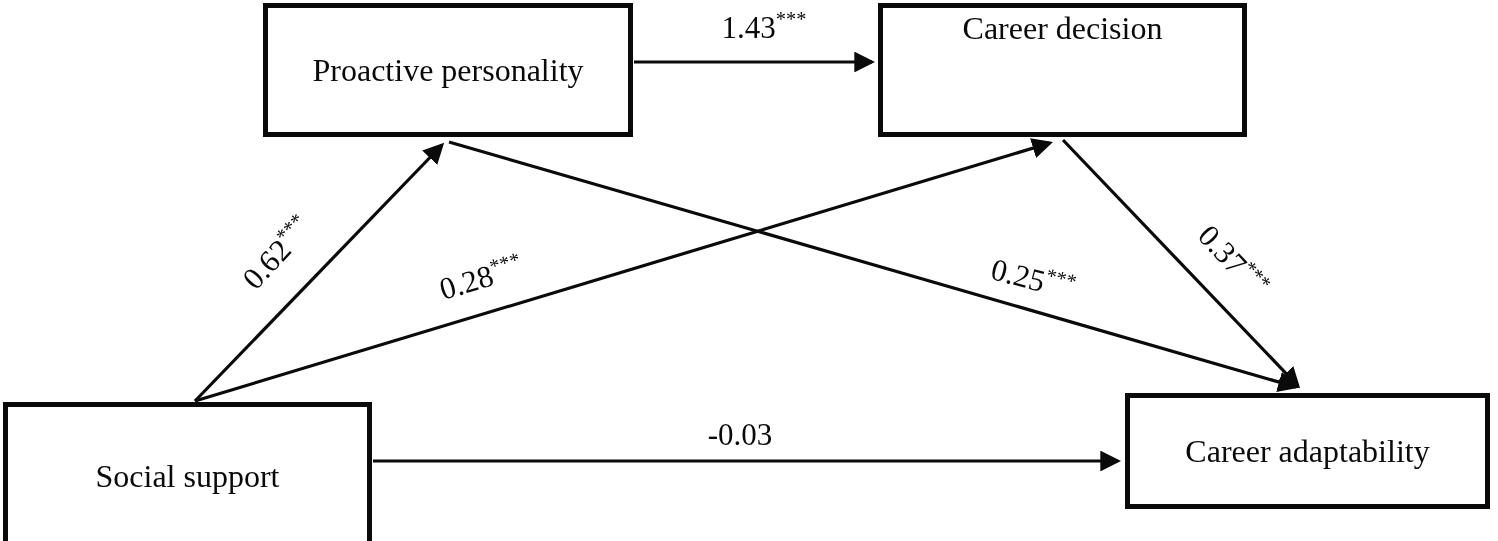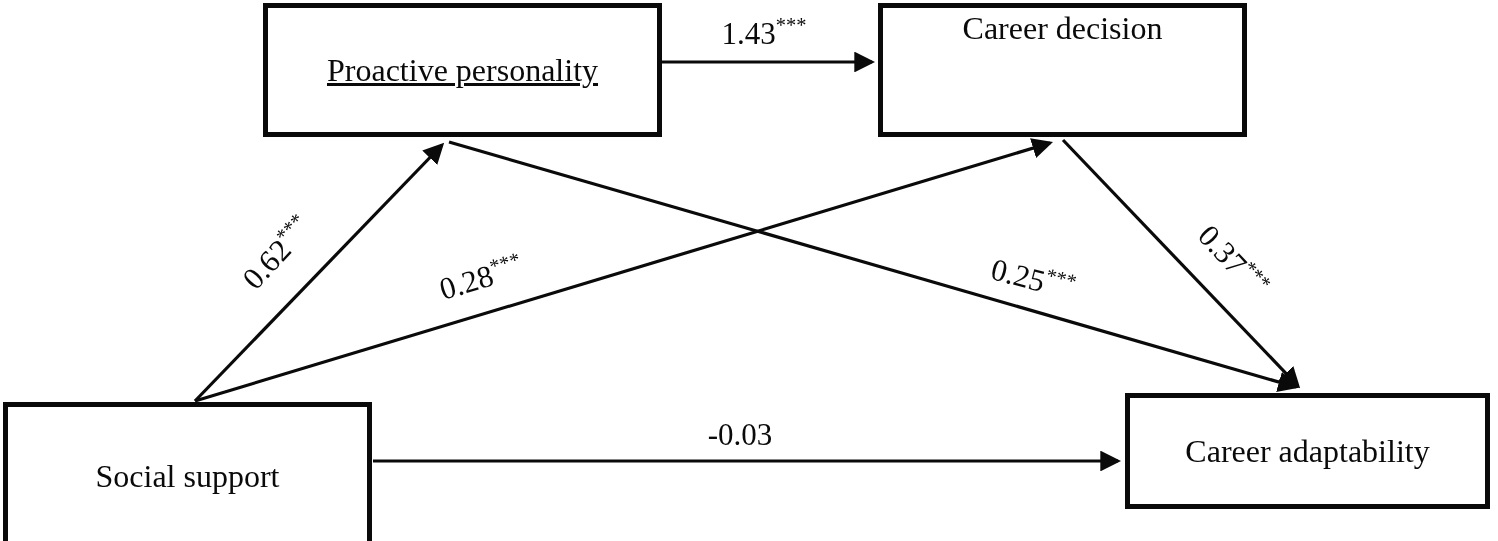--- a/index.html
+++ b/index.html
@@ -34,37 +34,37 @@
     background: #ffffff;
     display: flex;
     flex-direction: column;
     align-items: center;
     justify-content: center;
     text-align: center;
     font-size: 32px;
     line-height: 1.26;
     white-space: nowrap;
   }
-  #node-proactive { left: 263px; top: 3px;   width: 399px; height: 134px; text-decoration: underline; }
+  #node-proactive { left: 263px; top: 3px;   width: 370px; height: 134px; }
   #node-cdmse     { left: 878px; top: 3px;   width: 369px; height: 134px; justify-content: flex-start; padding-top: 0; }
   #node-social    { left: 3px;   top: 402px; width: 369px; height: 148px; }
   #node-adapt     { left: 1125px;top: 393px; width: 365px; height: 116px; }
 
   .coef {
     position: absolute;
     font-size: 31px;
     white-space: nowrap;
     line-height: 1;
   }
   .coef sup {
     font-size: 0.66em;
     vertical-align: super;
     line-height: 0;
   }
-  #coef-pp-cdmse  { left: 764px;  top: 33px;  transform: translate(-50%,-50%); }
+  #coef-pp-cdmse  { left: 764px;  top: 27px;  transform: translate(-50%,-50%); }
   #coef-ss-pp     { left: 277px;  top: 253px; transform: translate(-50%,-50%) rotate(-47deg); }
   #coef-ss-cdmse  { left: 481px;  top: 278px; transform: translate(-50%,-50%) rotate(-16.5deg); }
   #coef-ss-ca     { left: 740px;  top: 434px; transform: translate(-50%,-50%); }
   #coef-pp-ca     { left: 1033px; top: 279px; transform: translate(-50%,-50%) rotate(14.5deg); }
   #coef-cdmse-ca  { left: 1233px; top: 261px; transform: translate(-50%,-50%) rotate(47deg); }
 </style>
 </head>
 <body>
 
 <div class="canvas">

